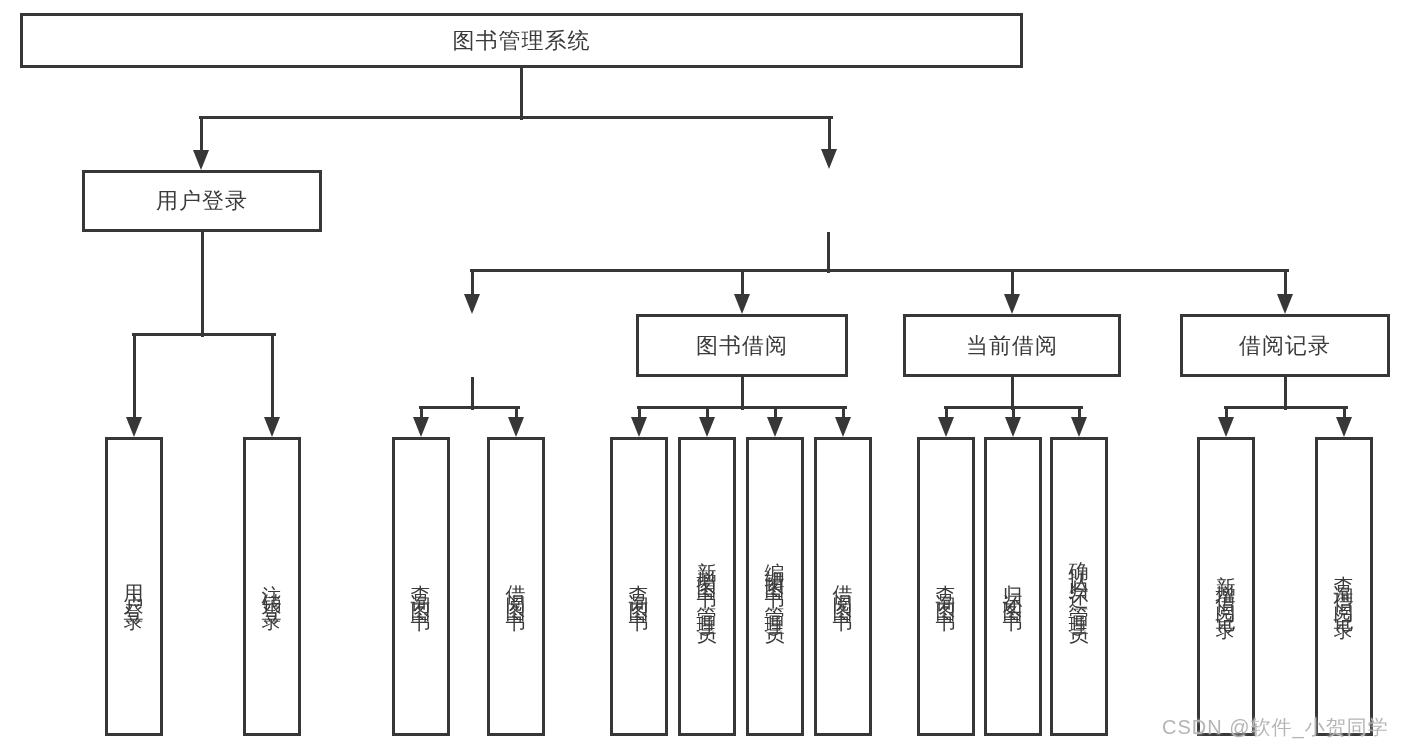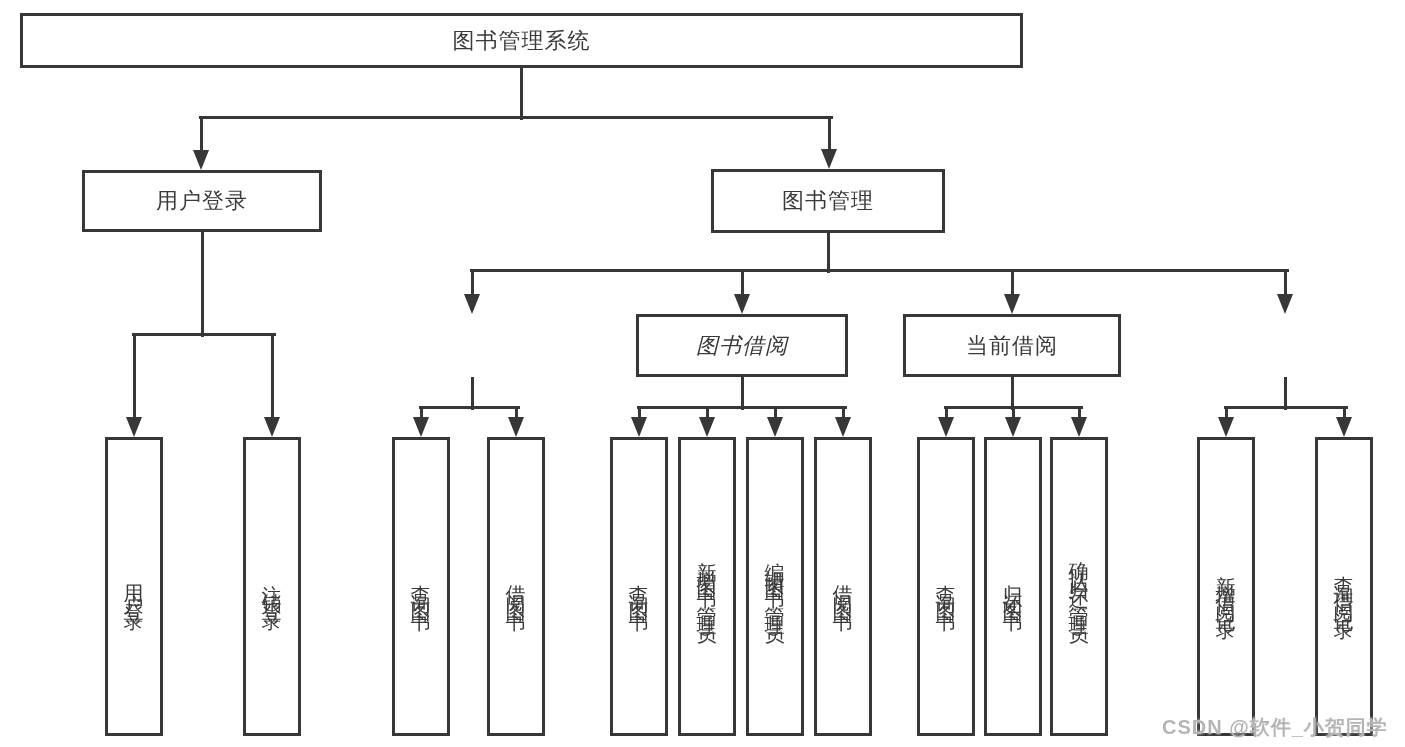--- a/index.html
+++ b/index.html
@@ -69,44 +69,43 @@
   .watermark {
     position: absolute;
     left: 1162px;
     top: 714px;
     font-size: 20px;
     color: var(--wm);
     letter-spacing: 1px;
     white-space: nowrap;
     text-shadow: 0 0 3px rgba(255,255,255,0.9);
     z-index: 5;
-    font-weight: bold;
   }
 </style>
 </head>
 <body>
 
 <div id="canvas">
 
   <div class="box" style="left:20px; top:13px; width:1003px; height:55px;">
     <span>图书管理系统</span>
   </div>
 
   <div class="box" style="left:82px; top:170px; width:240px; height:62px;">
     <span>用户登录</span>
   </div>
-  <div class="box" style="left:711px; top:169px; width:234px; height:64px;">
-    <span>图书管理</span>
-  </div>
-
-  <div class="box" style="left:636px; top:314px; width:212px; height:63px;font-style:italic;">
+
+  <div class="box" style="left:636px; top:314px; width:212px; height:63px;">
     <span>图书借阅</span>
   </div>
   <div class="box" style="left:903px; top:314px; width:218px; height:63px;font-family:Liberation Mono, monospace;">
     <span>当前借阅</span>
+  </div>
+  <div class="box" style="left:1180px; top:314px; width:210px; height:63px;">
+    <span>借阅记录</span>
   </div>
 
   <div class="vbox" style="left:105px;">
     <span class="vtext">用户登录</span>
   </div>
   <div class="vbox" style="left:243px;">
     <span class="vtext">注销登录</span>
   </div>
 
   <div class="vbox" style="left:392px;">

